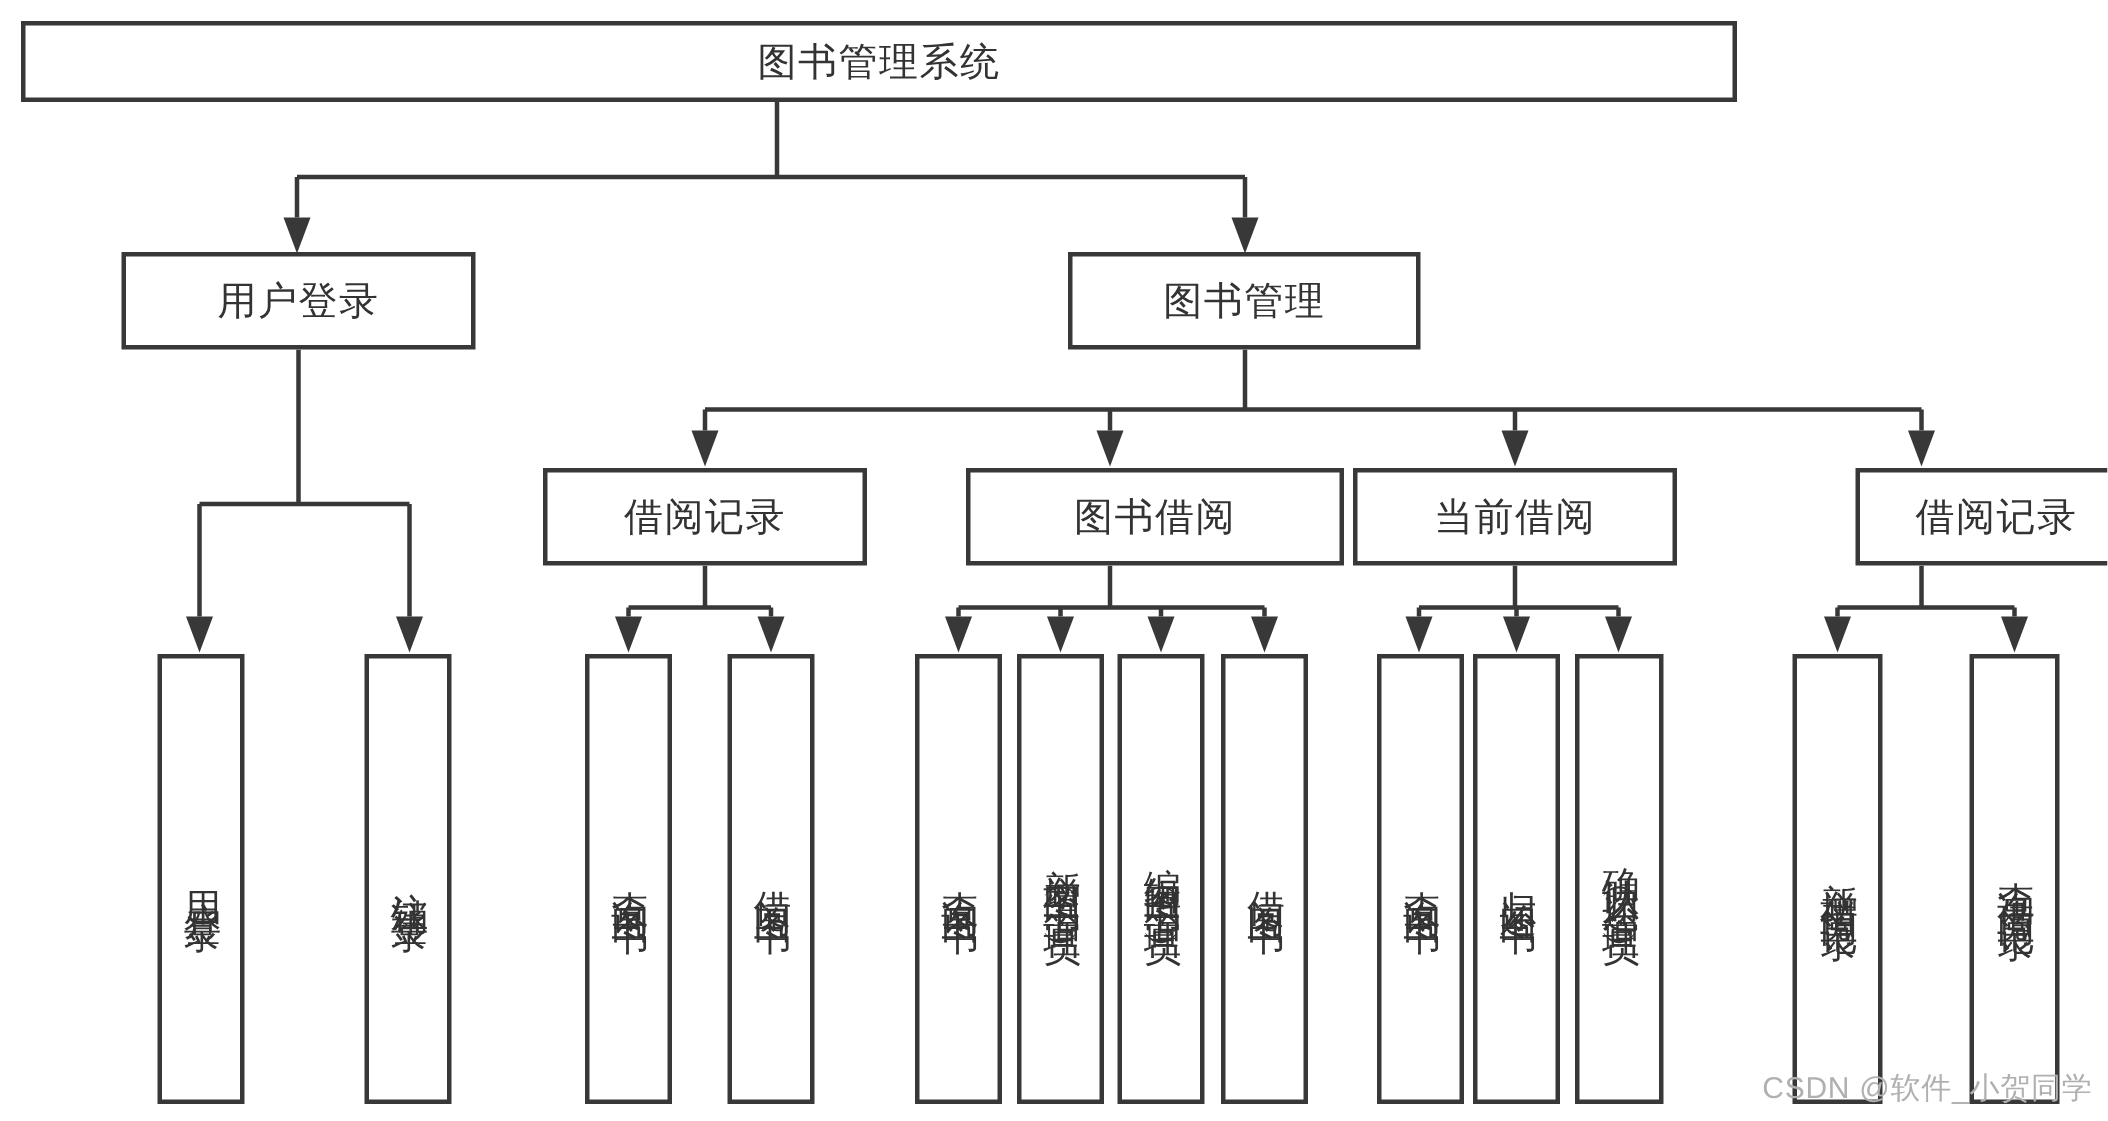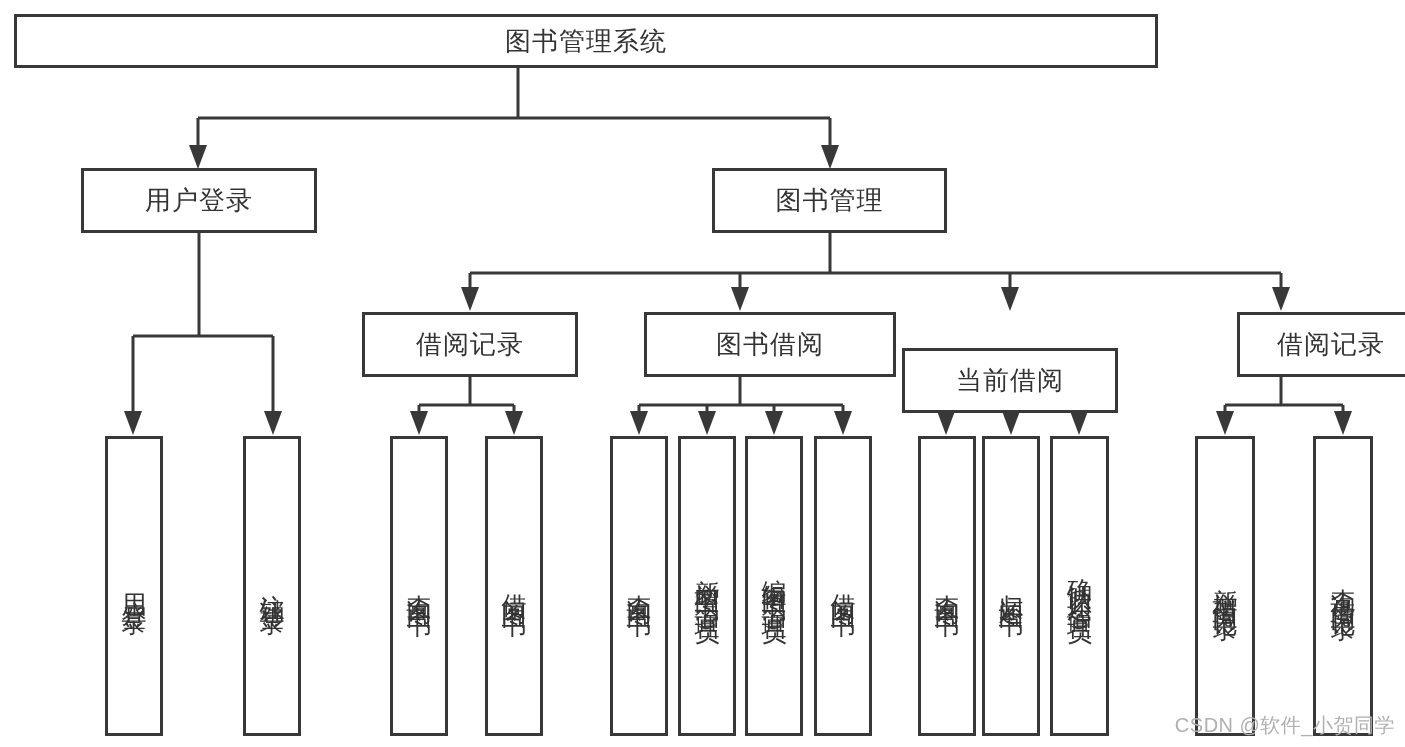--- a/index.html
+++ b/index.html
@@ -83,21 +83,21 @@
     </g>
   </svg>
 
   <div class="node root">图书管理系统</div>
 
   <div class="node hbox" style="left:81px;top:168px;width:236px;">用户登录</div>
   <div class="node hbox" style="left:712px;top:168px;width:235px;">图书管理</div>
 
   <div class="node hbox" style="left:362px;top:312px;width:216px;">借阅记录</div>
   <div class="node hbox" style="left:632px;top:312px;width:252px;margin-left:12px;">图书借阅</div>
-  <div class="node hbox" style="left:902px;top:312px;width:216px;margin-top:36px;">当前借阅</div>
+  <div class="node hbox" style="left:902px;top:312px;width:216px;">当前借阅</div>
   <div class="node hbox" style="left:1237px;top:312px;width:188px;">借阅记录</div>
 
   <div class="node leaf" style="left:105px;">用户登录</div>
   <div class="node leaf" style="left:243px;">注销登录</div>
 
   <div class="node leaf" style="left:390px;">查询图书</div>
   <div class="node leaf" style="left:485px;">借阅图书</div>
 
   <div class="node leaf" style="left:610px;">查询图书</div>
   <div class="node leaf" style="left:678px;">新增图书（管理员）</div>

